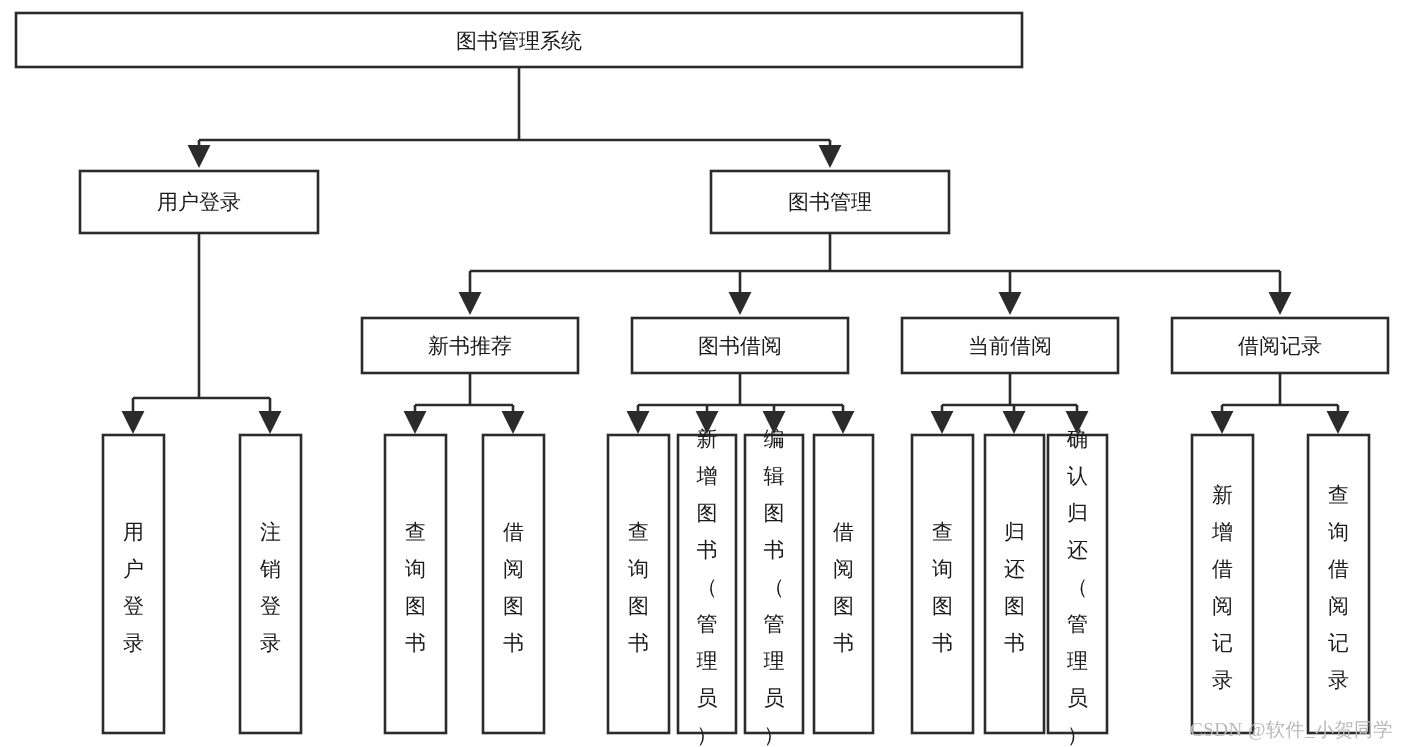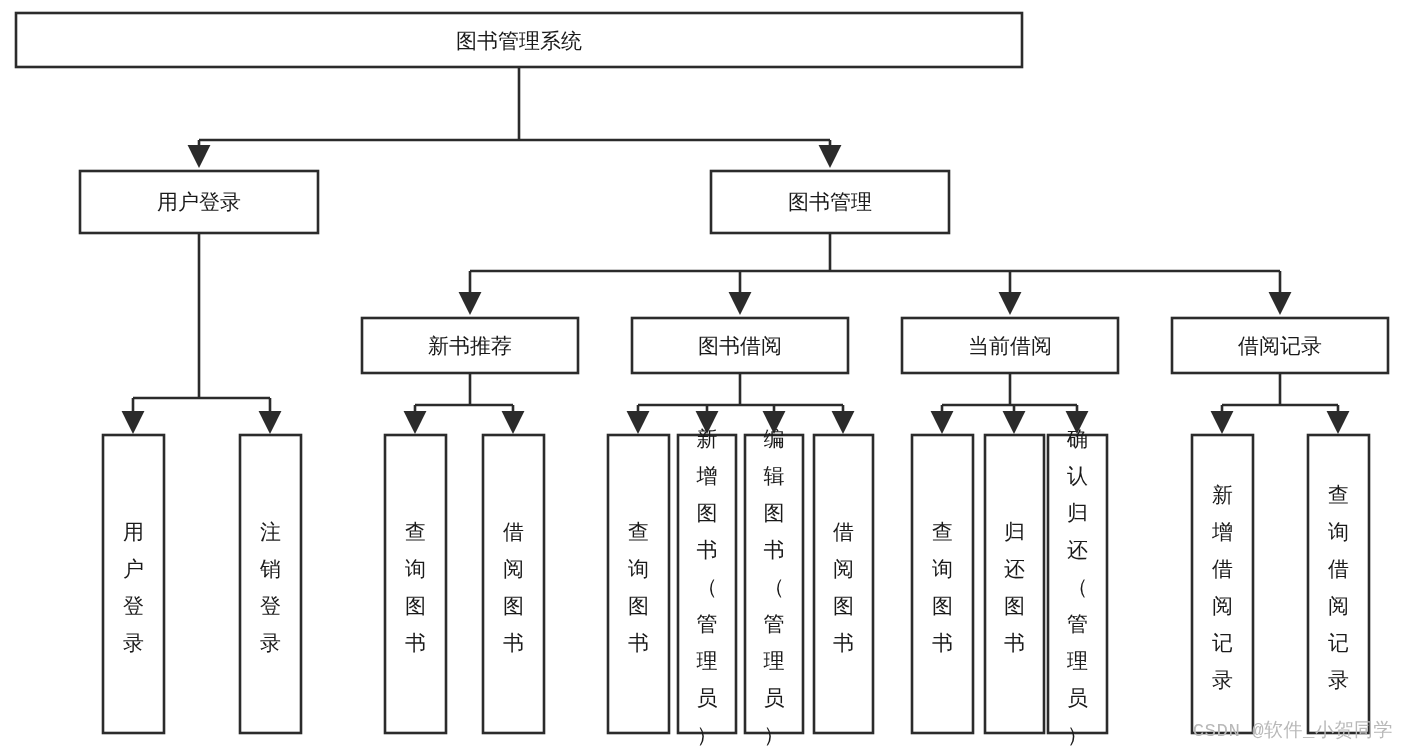--- a/index.html
+++ b/index.html
@@ -41,21 +41,21 @@
   }
   .edge {
     fill: none;
     stroke: #2b2b2b;
     stroke-width: 2.6;
   }
   .watermark {
     position: absolute;
     right: 12px;
     bottom: 4px;
-    font-family: Liberation Mono, monospace;
+    font-family: Liberation Serif, serif;
     font-size: 19px;
     color: #b9b9b9;
     white-space: nowrap;
     letter-spacing: 0.5px;
   }
 </style>
 </head>
 <body>
 
 <svg id="diagram" viewBox="0 0 1405 747" xmlns="http://www.w3.org/2000/svg">

